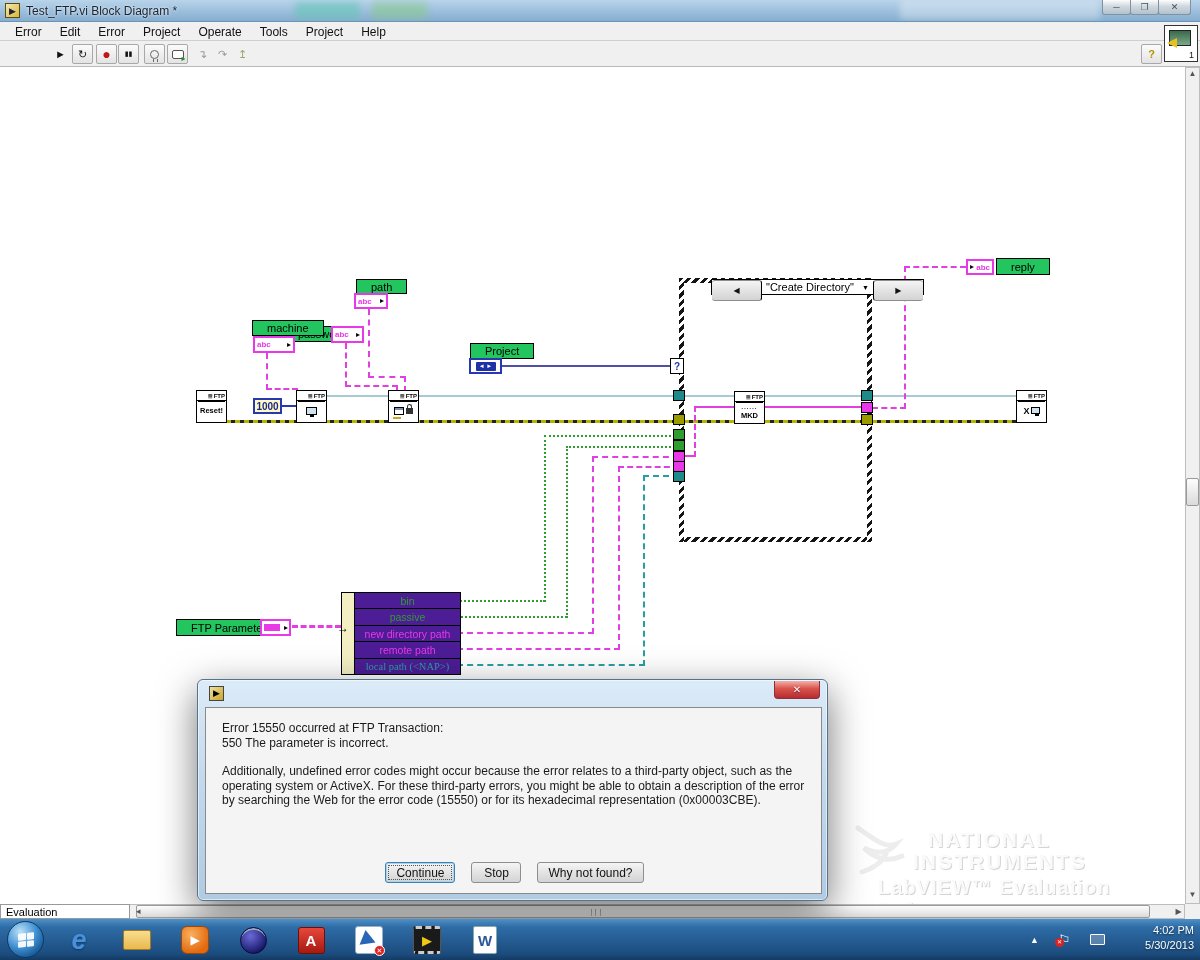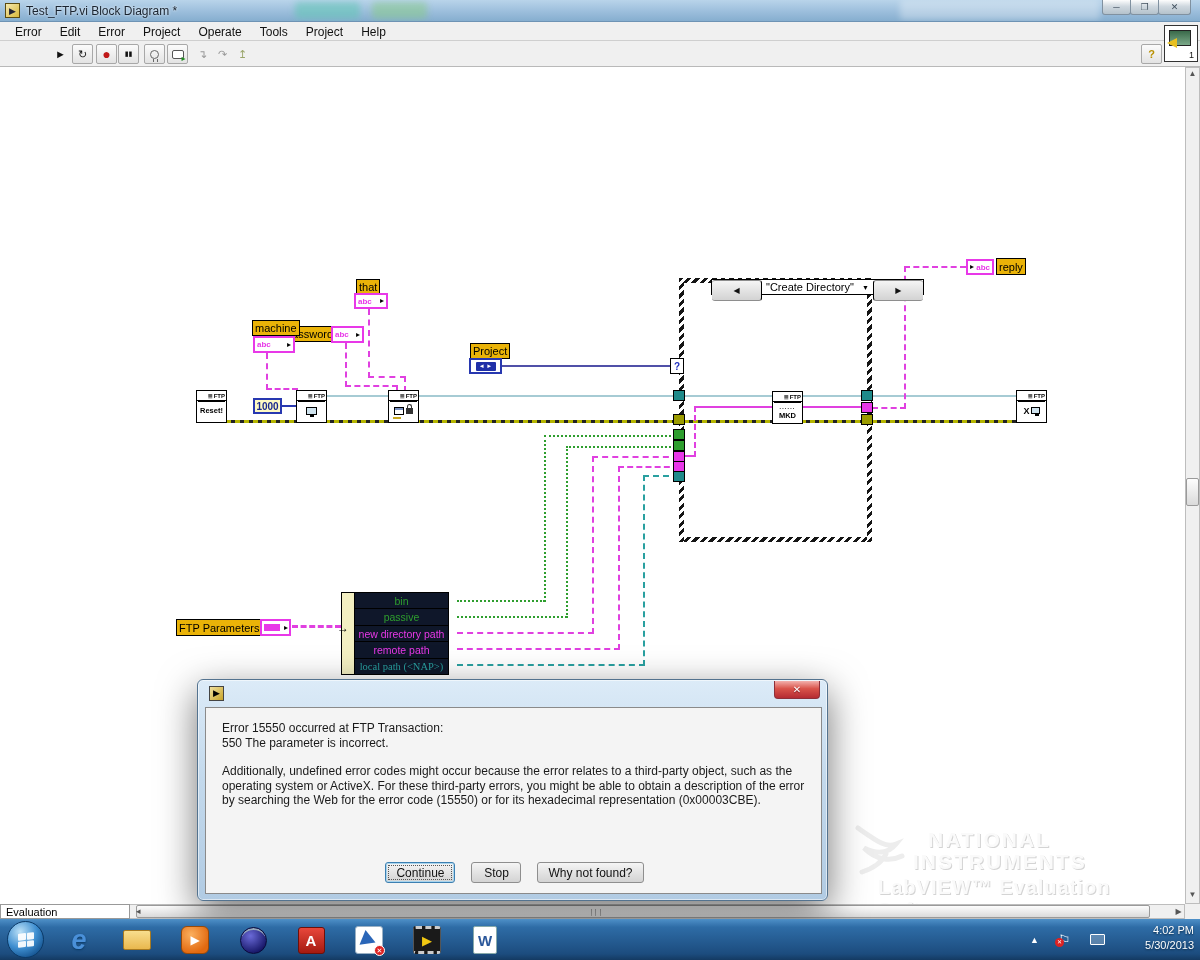--- a/index.html
+++ b/index.html
@@ -25,21 +25,21 @@
   .probe { width:12px; height:9px; border:1px solid #555; border-radius:2px; position:relative; background:#fff; }
   .probe::after { content:"▸"; position:absolute; right:-3px; bottom:-5px; color:#1F8A1F; font-size:8px; }
 
   
   .diagram { left:0; top:67px; width:1185px; height:837px; background:#fff; }
 
   
   .wm { color:#FAFAFA; font-weight:bold; letter-spacing:2px; text-shadow:1px 1px 0 #D4D4D4,-1px -1px 0 #fff; z-index:0; }
 
   
-  .lbl { background:#eab308; border:1px solid #000; font-size:11px; color:#000; display:flex; align-items:center; justify-content:center; z-index:3; white-space:nowrap; padding:0 2px; }
+  .lbl { background:#22c55e; border:1px solid #000; font-size:11px; color:#000; display:flex; align-items:center; justify-content:center; z-index:3; white-space:nowrap; padding:0 14px; }
   .term { border:2px solid #E838E8; background:#fff; display:flex; align-items:center; justify-content:space-between; padding:0 2px; z-index:3; }
   .term .abc { color:#E838E8; font-size:8px; font-weight:bold; letter-spacing:0; }
   .term .arr { color:#000; font-size:8px; line-height:1; }
   .term-blue { border:2px solid #2838B0; background:#fff; z-index:3; display:flex; align-items:center; justify-content:center; }
   .enum-inner { background:#2030A8; color:#fff; font-size:6px; width:20px; height:9px; display:flex; align-items:center; justify-content:center; gap:2px; border-radius:1px; }
   .num-const { border:2px solid #2838B0; background:#fef9c3; color:#1A2890; font-size:10px; font-weight:bold; display:flex; align-items:center; justify-content:center; z-index:3; }
 
   
   .ftp-node { width:31px; height:33px; background:#fff; border:1px solid #000; z-index:3; }
   .ftp-head { height:10px; border-bottom:1px solid #000; box-shadow:0 2px 0 -1px #000; display:flex; align-items:center; justify-content:flex-end; gap:1px; padding:0 1px; font-size:6px; font-weight:bold; color:#000; }
@@ -68,21 +68,21 @@
   
   .hatch { background:repeating-linear-gradient(135deg,#151515 0 3px,#fff 3px 6px); z-index:1; }
   .tunnel { width:12px; height:11px; border:1px solid #000; z-index:3; }
   .t-teal { background:#1F8A8A; } .t-olive { background:#9B9B00; } .t-green { background:#2E9E2E; } .t-mag { background:#E838E8; }
   .case-lbl { left:711px; top:279px; height:16px; background:#fff; border:1px solid #000; display:flex; align-items:stretch; z-index:4; font-size:11px; }
   .case-lbl .cell { display:flex; align-items:center; padding:0 4px; }
   .case-lbl .btn { border-left:1px solid #000; border-right:1px solid #000; font-size:8px; padding:0 2px; }
   .selector { left:670px; top:358px; width:14px; height:16px; background:#fff; border:1px solid #000; color:#2030C0; font-size:10px; font-weight:bold; display:flex; align-items:center; justify-content:center; z-index:4; }
 
   
-  .unb { left:341px; top:592px; width:108px; height:83px; border:1px solid #000; background:#0f172a; display:flex; z-index:3; }
+  .unb { left:341px; top:592px; width:120px; height:83px; border:1px solid #000; background:#4c1d95; display:flex; z-index:3; }
   .unb-strip { width:13px; background:#F3EFC2; border-right:1px solid #000; }
   .unb-rows { flex:1; display:flex; flex-direction:column; }
   .unb-row { flex:1; border-bottom:1px solid #000; font-size:10.5px; display:flex; align-items:center; justify-content:center; white-space:nowrap; }
   .unb-row:last-child { border-bottom:none; }
   .f-green { color:#2E9E2E; } .f-mag { color:#E838E8; } .f-teal { color:#29A0A0;font-family:Liberation Serif, serif; }
 
   
   .sb-track { background:#F0F0F0; border:1px solid #BDBDBD; z-index:5; }
   .sb-thumb { background:linear-gradient(180deg,#FDFDFD,#DADADA); border:1px solid #9A9A9A; border-radius:2px; z-index:6; }
   .sb-arrow { color:#555; font-size:8px; text-align:center; z-index:6; }
@@ -276,42 +276,42 @@
   <div class="ftp-head">
       <span class="g">≣</span>
       <span>FTP</span>
     </div>
   <div class="ftp-body">
       <span class="lockwin"></span>
       <span class="lock"></span>
       <span class="key abs" style="left:4px;bottom:3px;"></span>
     </div>
 </div>
-<div class="abs ftp-node" style="left:772px;top:391px;">
+<div class="abs ftp-node" style="left:734px;top:391px;">
   <div class="ftp-head">
       <span class="g">≣</span>
       <span>FTP</span>
     </div>
   <div class="ftp-body" style="flex-direction:column;gap:0;line-height:7px;">
       <span style="font-size:5px;letter-spacing:1px;">······</span>
       <span>MKD</span>
     </div>
 </div>
 <div class="abs ftp-node" style="left:1016px;top:390px;">
   <div class="ftp-head">
       <span class="g">≣</span>
       <span>FTP</span>
     </div>
   <div class="ftp-body">
       <span style="font-size:9px;">X</span>
       <span class="monitor" style="width:9px;height:7px;"></span>
     </div>
 </div>
 
-<div class="abs lbl" style="left:356px;top:279px;height:15px;z-index:3;">that</div>
+<div class="abs lbl" style="left:356px;top:279px;height:15px;z-index:3;">path</div>
 <div class="abs term" style="left:354px;top:293px;width:34px;height:16px;">
     <span class="abc">abc</span>
     <span class="arr">▸</span>
   </div>
 <div class="abs lbl" style="left:283px;top:326px;height:16px;z-index:2;">password</div>
 <div class="abs term" style="left:331px;top:326px;width:33px;height:17px;">
     <span class="abc">abc</span>
     <span class="arr">▸</span>
   </div>
 <div class="abs lbl" style="left:252px;top:320px;height:16px;z-index:3;">machine</div>

